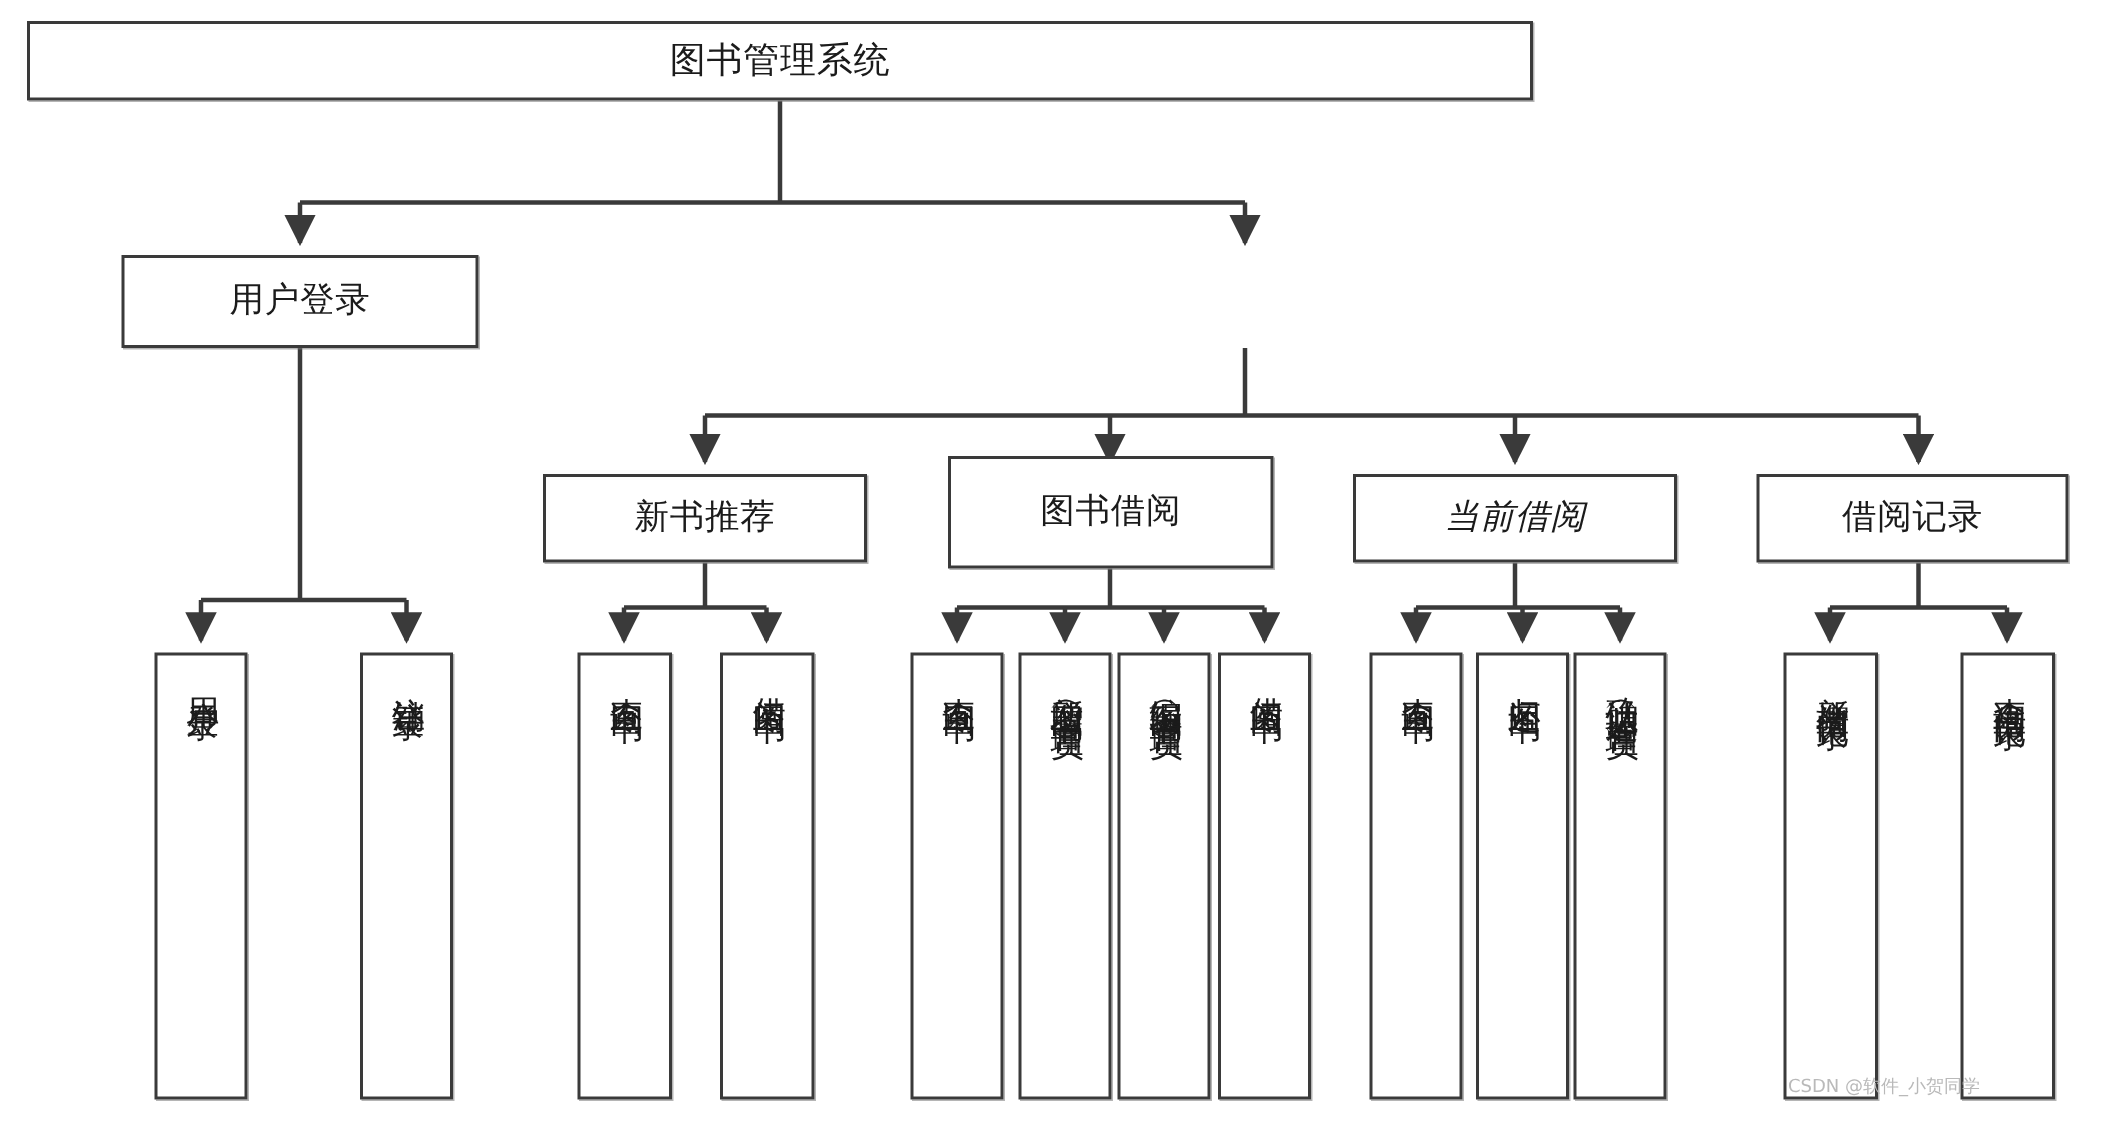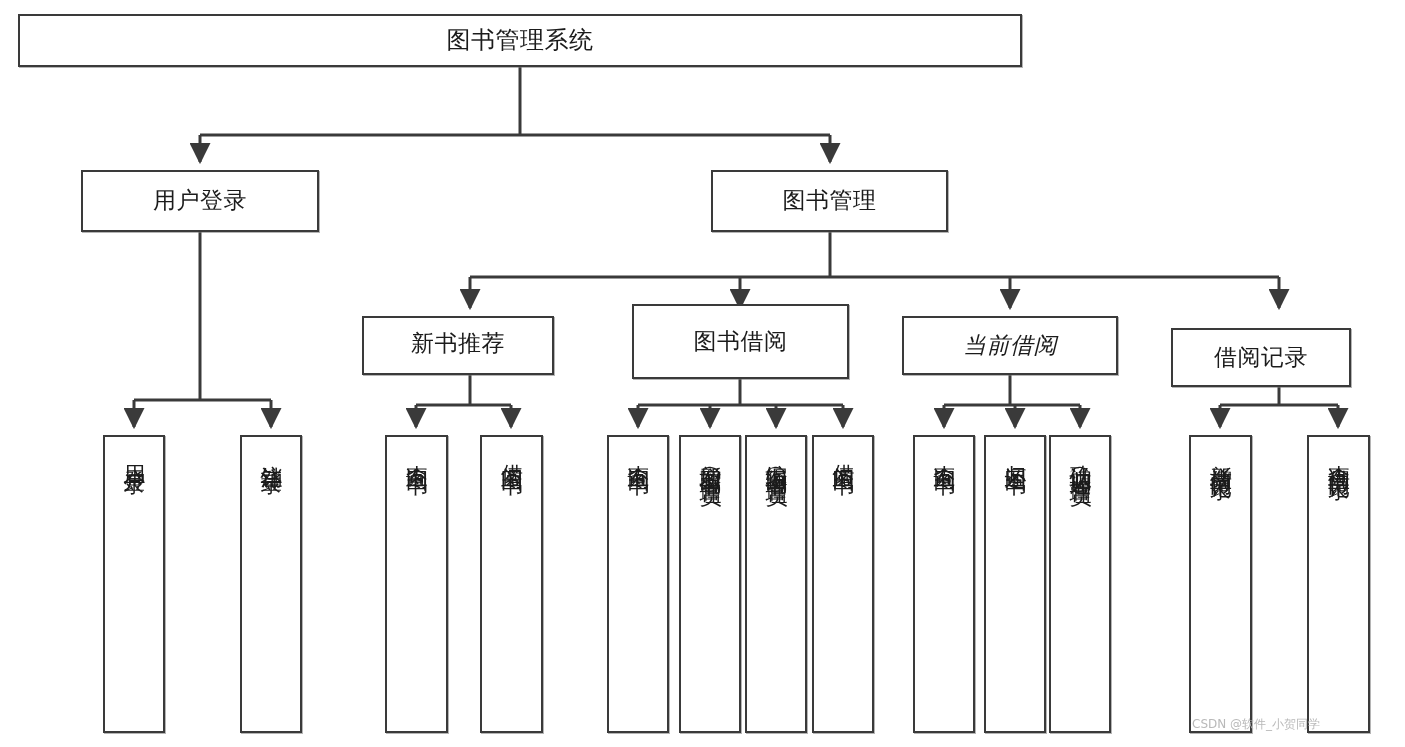--- a/index.html
+++ b/index.html
@@ -133,34 +133,31 @@
     </g>
   </svg>
 
   <div class="node horizontal root" style="left:18px; top:14px; width:1004px; height:53px;">
     <span class="node-label">图书管理系统</span>
   </div>
 
   <div class="node horizontal" style="left:81px; top:170px; width:238px; height:62px;">
     <span class="node-label">用户登录</span>
   </div>
-  <div class="node horizontal" style="left:711px; top:170px; width:237px; height:62px;">
-    <span class="node-label">图书管理</span>
-  </div>
-
-  <div class="node horizontal" style="left:362px; top:316px; width:192px; height:59px;font-family:Liberation Mono, monospace;">
+
+  <div class="node horizontal" style="left:362px; top:316px; width:216px; height:59px;">
     <span class="node-label">新书推荐</span>
   </div>
   <div class="node horizontal" style="left:632px; top:304px; width:217px; height:75px;">
     <span class="node-label">图书借阅</span>
   </div>
   <div class="node horizontal" style="left:902px; top:316px; width:216px; height:59px;font-style:italic;">
     <span class="node-label">当前借阅</span>
   </div>
-  <div class="node horizontal" style="left:1171px; top:316px; width:180px; height:59px;margin-top:12px;">
+  <div class="node horizontal" style="left:1171px; top:316px; width:208px; height:59px;">
     <span class="node-label">借阅记录</span>
   </div>
 
   <div class="node vertical" style="left:103px; top:435px; width:62px; height:298px;">
     <span class="node-label">用户登录</span>
   </div>
   <div class="node vertical" style="left:240px; top:435px; width:62px; height:298px;">
     <span class="node-label">注销登录</span>
   </div>
   <div class="node vertical" style="left:385px; top:435px; width:63px; height:298px;">

